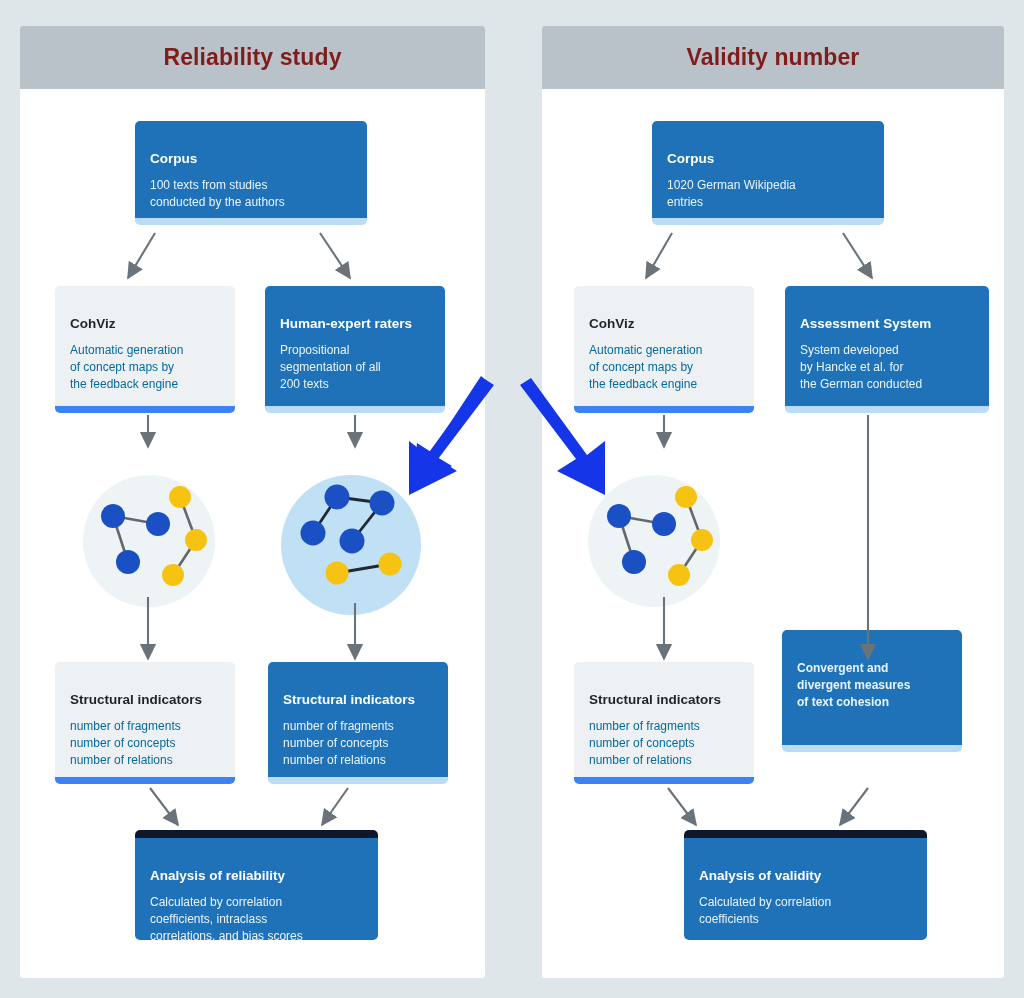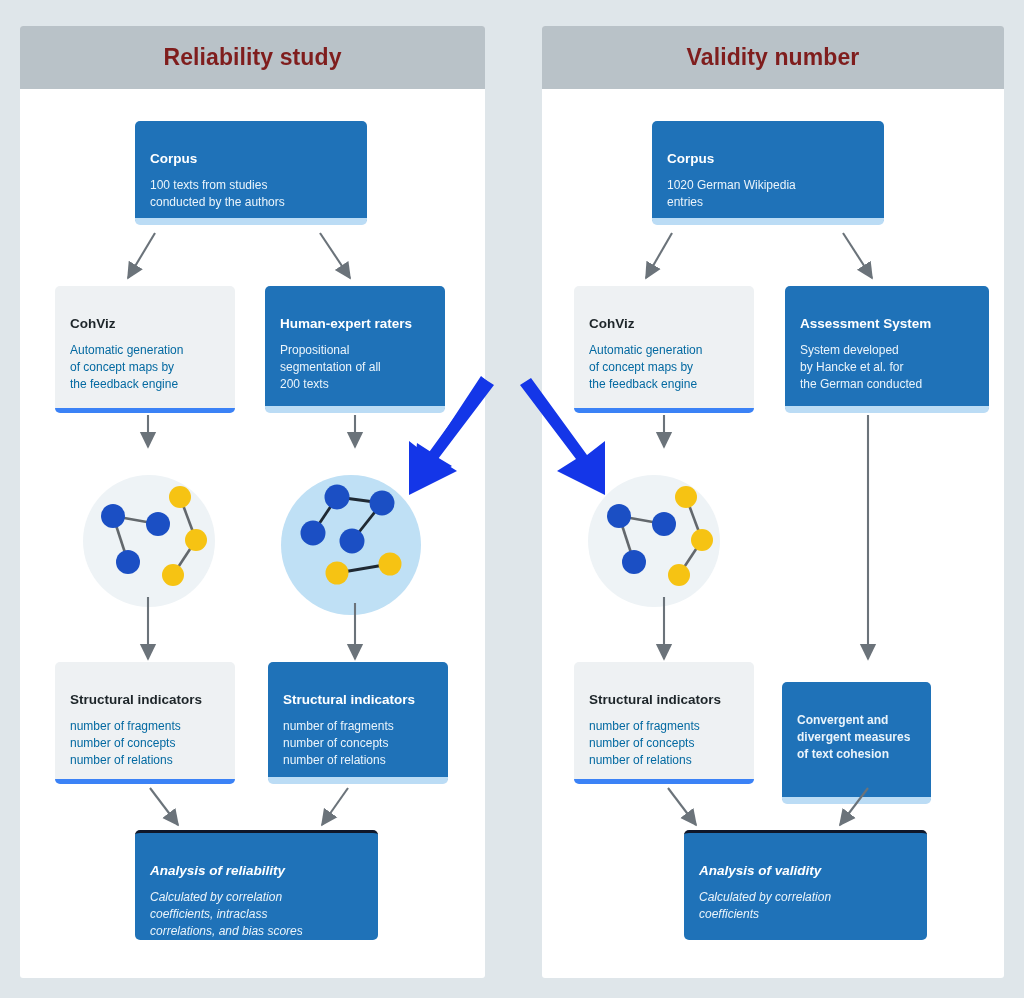--- a/index.html
+++ b/index.html
@@ -71,26 +71,26 @@
     font-weight: bold;
     line-height: 1.42;
   }
 
   .box-blue {
     background: #1f72b8;
     color: #ffffff;
   }
   .box-blue .box-body { color: #eaf4fb; }
   .box-blue.bar-bottom { border-bottom: 7px solid #bbdcf5; }
-  .box-blue.bar-top    { border-top: 3px solid #0f172a; font-style: italic; }
+  .box-blue.bar-top    { border-top: 8px solid #0f172a; }
 
   .box-gray {
     background: #eef1f3;
     color: #1d2529;
-    border-bottom: 5px solid #3b82f6;
+    border-bottom: 7px solid #3b82f6;
   }
   .box-gray .box-body { color: #0369a1; }
 
   
   .circle {
     position: absolute;
     border-radius: 50%;
   }
   .circle-plain { background: #eef3f6; }
   .circle-hl    { background: #bfe0f5; }
@@ -186,21 +186,21 @@
 
     <div class="circle circle-plain" style="left:46px; top:449px; width:132px; height:132px;"></div>
 
     <div class="box box-gray" style="left:32px; top:636px; width:180px; height:122px;">
       <p class="box-title">Structural indicators</p>
       <p class="box-body">number of fragments
 number of concepts
 number of relations</p>
     </div>
 
-    <div class="box box-blue bar-bottom no-title" style="left:240px; top:656px; width:149px; height:122px;">
+    <div class="box box-blue bar-bottom no-title" style="left:240px; top:604px; width:180px; height:122px;">
       <p class="box-body">Convergent and
 divergent measures
 of text cohesion</p>
     </div>
 
     <div class="box box-blue bar-top" style="left:114px; top:804px; width:243px; height:110px;margin-left:28px;">
       <p class="box-title">Analysis of validity</p>
       <p class="box-body">Calculated by correlation
 coefficients</p>
     </div>

